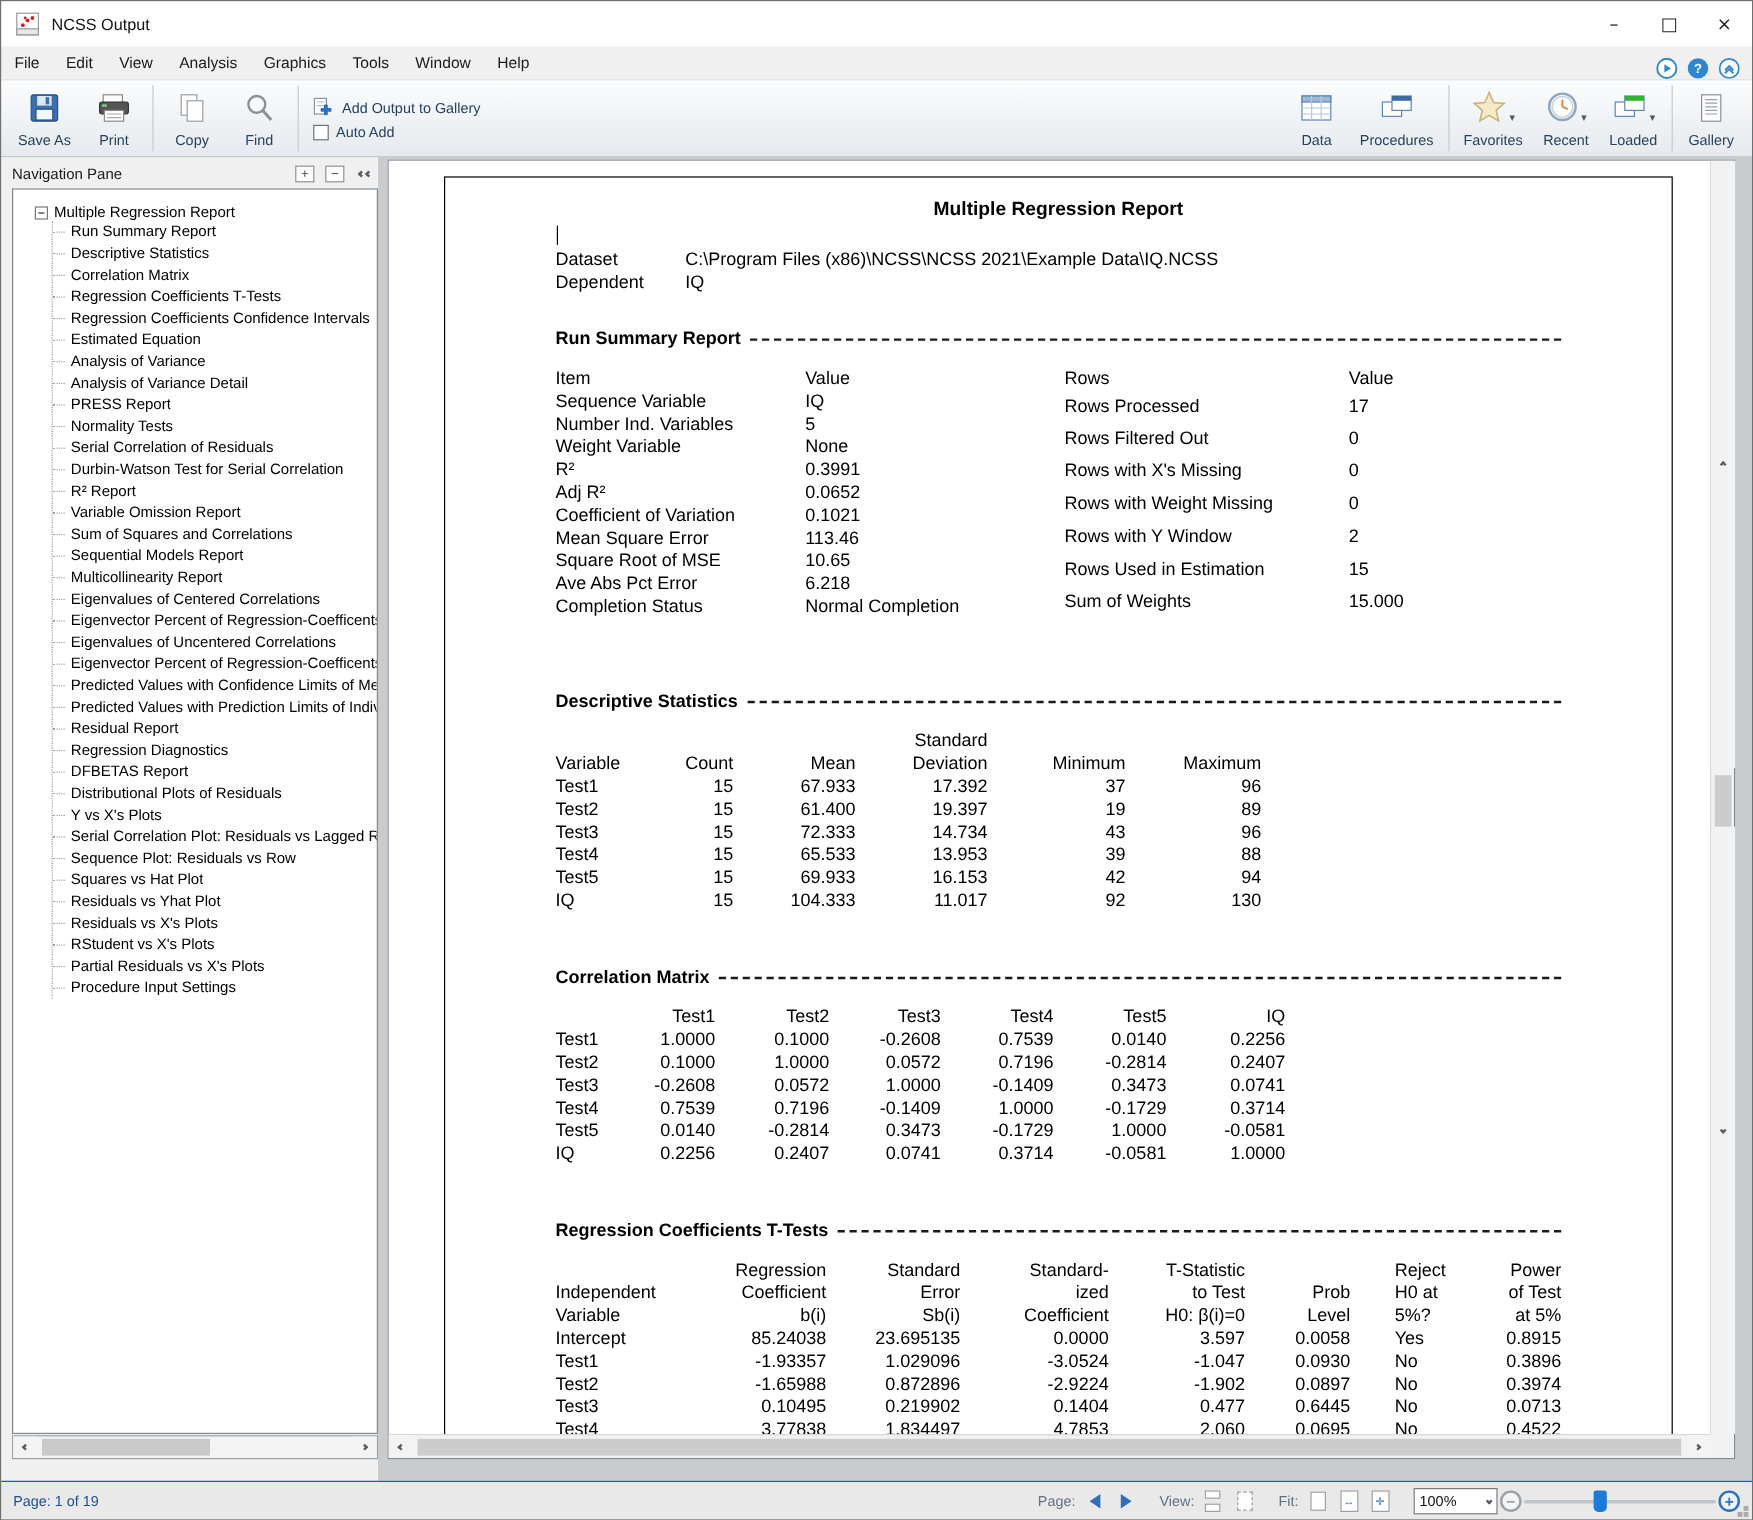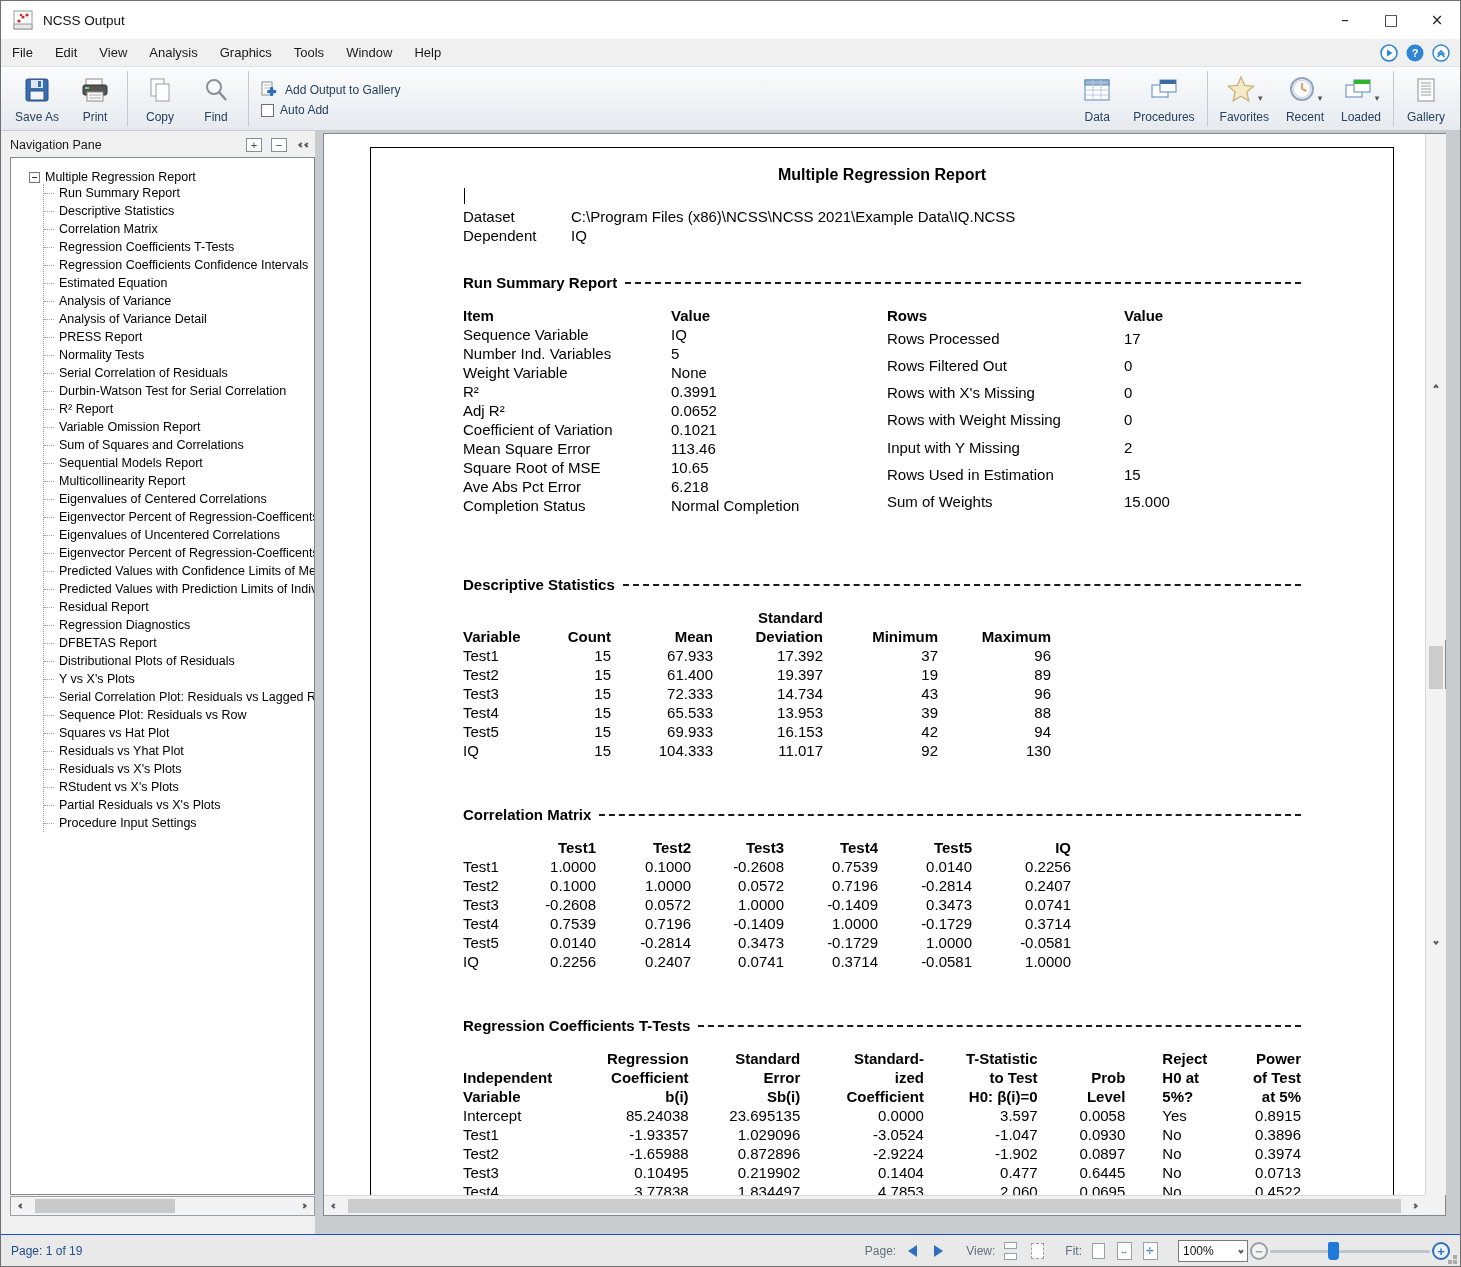--- a/index.html
+++ b/index.html
@@ -8,21 +8,21 @@
 
   
   .titlebar{height:38px;background:#fff;display:flex;align-items:center}
   .app-icon{margin:0 10px 0 12px;width:20px;height:20px}
   .title-text{font-size:13.5px;color:#111}
   .win-controls{margin-left:auto;display:flex;height:100%}
   .win-btn{width:46px;height:100%;display:flex;align-items:center;justify-content:center;font-size:15px;color:#222}
   .win-btn span{font-family:"DejaVu Sans",sans-serif}
 
   
-  .menubar{height:28px;background:#f0f0f0;display:flex;align-items:center;border-bottom:1px solid #e2e2e2}
+  .menubar{height:28px;background:#f0f0f0;display:flex;align-items:flex-end;border-bottom:1px solid #e2e2e2}
   .menu-items{display:flex;height:100%}
   .menu-items .menu-item{padding:0 11px;display:flex;align-items:center;font-size:13px;color:#1a1a1a}
   .menu-right{margin-left:auto;display:flex;align-items:center;gap:8px;padding-right:10px}
   .mr-ico{width:18px;height:18px}
 
   
   .toolbar{height:64px;background:linear-gradient(#fbfcfd,#eef1f4 60%,#e6eaee);border-bottom:1px solid #c7cbd0;display:flex;align-items:stretch;padding:0 6px}
   .tb-btn{min-width:56px;padding:4px 8px 2px;display:flex;flex-direction:column;align-items:center;justify-content:space-between}
   .tb-ico{height:32px;display:flex;align-items:flex-end;justify-content:center}
   .tb-lbl{font-size:12px;color:#27415f;padding-bottom:4px;white-space:nowrap}
@@ -78,21 +78,21 @@
   .meta td{height:19px;padding:0;white-space:nowrap}
   .meta td:first-child{width:108px}
   .sec{display:flex;align-items:center;height:19px}
   .sec-title{font-size:15px;font-weight:700;white-space:nowrap}
   .sec-rule{flex:1;border-top:2px dashed #1a1a1a;margin-left:8px;margin-top:1px}
   .m-runs{margin-top:28px}.m-desc{margin-top:60px}.m-corr{margin-top:45px}.m-reg{margin-top:45px}
   .tbl-gap{height:14px}
   .runs-row{display:flex}
   .rpt{border-collapse:collapse;white-space:nowrap}
   .rpt td{height:19px;padding:0;font-size:15px;box-sizing:border-box}
-  .rpt tr.h td{font-weight:700}
+  .rpt tr.h td{font-weight:400}
   .t-runs-l td:nth-child(1){width:208px}.t-runs-l td:nth-child(2){width:152px}
   .t-runs-r{margin-left:64px}
   .t-runs-r td:nth-child(1){width:237px}.t-runs-r td:nth-child(2){width:80px}
   .t-desc td{text-align:right}
   .t-desc td:nth-child(1){text-align:left;width:90px}.t-desc td:nth-child(2){width:58px}
   .t-desc td:nth-child(3){width:102px}.t-desc td:nth-child(4){width:110px}
   .t-desc td:nth-child(5){width:115px}.t-desc td:nth-child(6){width:113px}
   .t-corr td{text-align:right}
   .t-corr td:nth-child(1){text-align:left;width:75px}.t-corr td:nth-child(2){width:58px}
   .t-corr td:nth-child(3){width:95px}.t-corr td:nth-child(4){width:93px}
@@ -599,21 +599,21 @@
                 </tr>
                 <tr>
                   <td>Rows with X's Missing</td>
                   <td>0</td>
                 </tr>
                 <tr>
                   <td>Rows with Weight Missing</td>
                   <td>0</td>
                 </tr>
                 <tr>
-                  <td>Input with Y Missing</td>
+                  <td>Rows with Y Window</td>
                   <td>2</td>
                 </tr>
                 <tr>
                   <td>Rows Used in Estimation</td>
                   <td>15</td>
                 </tr>
                 <tr>
                   <td>Sum of Weights</td>
                   <td>15.000</td>
                 </tr>

